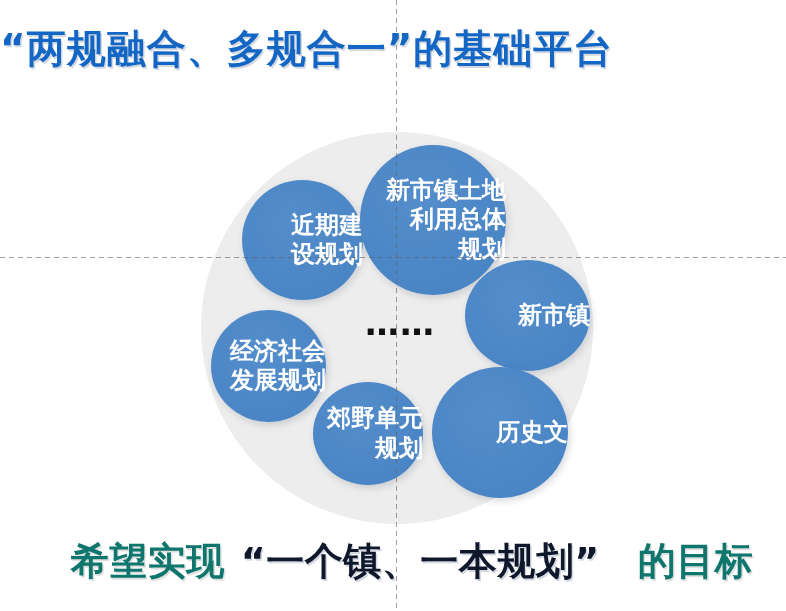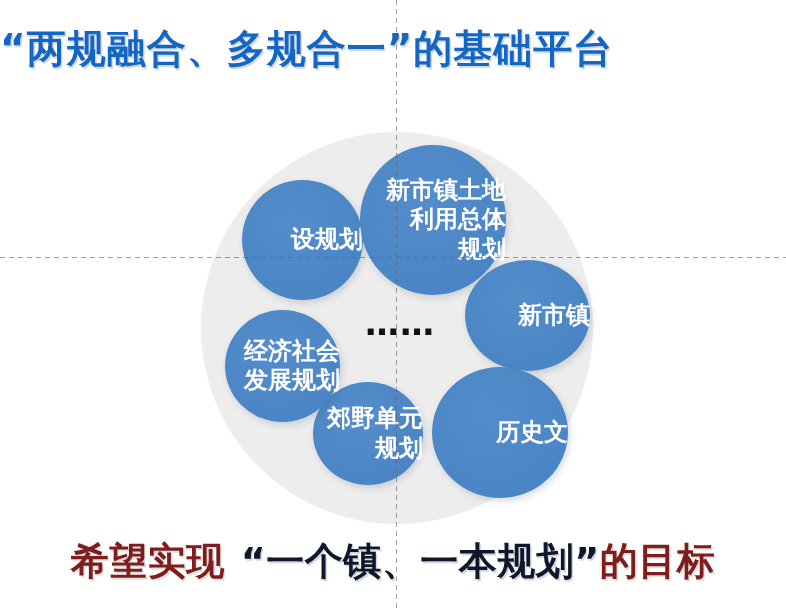--- a/index.html
+++ b/index.html
@@ -31,21 +31,21 @@
     position: absolute;
     top: 536px;
     left: 0;
     width: 100%;
     text-align: center;
     font-size: 38px;
     font-weight: 900;
     letter-spacing: 0.5px;
     white-space: nowrap;
   }
-  .subtitle-dark { color: #7f1d1d; text-shadow: 1.5px 1.5px 0 rgba(0,0,0,0.12); }
+  .subtitle-dark { color: #0f766e; text-shadow: 1.5px 1.5px 0 rgba(0,0,0,0.12); margin-left: 38px; }
   .subtitle-prefix { margin-right: 16px; }
   .subtitle-blue { color: #0f172a; text-shadow: 1.5px 1.5px 0 rgba(10,40,90,0.18); }
 
   
   .bg-circle {
     position: absolute;
     left: 201px; top: 132px;
     width: 392px; height: 392px;
     border-radius: 50%;
     background: #ededed;
@@ -63,21 +63,21 @@
     color: #ffffff;
     font-weight: bold;
     font-size: 24px;
     line-height: 1.22;
   }
   .c-a { left: 242px; top: 180px; width: 121px; height: 120px; }
   .c-b { left: 360px; top: 145px; width: 146px; height: 150px; }
   .c-c { left: 465px; top: 260px; width: 125px; height: 111px; }
   .c-d { left: 432px; top: 367px; width: 136px; height: 131px; }
   .c-e { left: 313px; top: 382px; width: 110px; height: 103px; }
-  .c-f { left: 225px; top: 310px; width: 115px; height: 112px; }
+  .c-f { left: 211px; top: 310px; width: 115px; height: 112px; }
 
   .ellipsis {
     position: absolute;
     left: 352px; top: 306px;
     width: 96px;
     text-align: center;
     font-size: 34px;
     font-weight: bold;
     line-height: 1;
     color: #111111;
@@ -108,20 +108,21 @@
 <body>
 
 <div class="slide">
 
   <div class="slide-title">“两规融合、多规合一”的基础平台</div>
 
   <div>
     <div class="bg-circle"></div>
 
     <div class="plan-circle c-a">
+      <span>近期建</span>
       <span>设规划</span>
     </div>
 
     <div class="plan-circle c-b">
       <span>新市镇土地</span>
       <span>利用总体</span>
       <span>规划</span>
     </div>
 
     <div class="plan-circle c-c">

